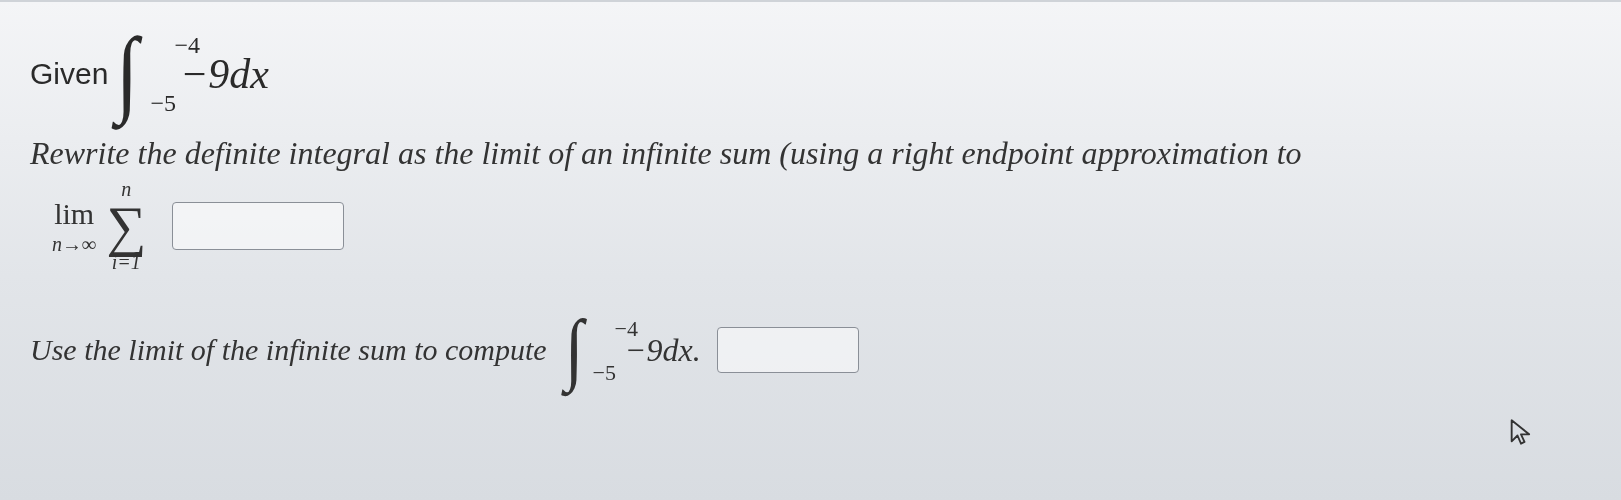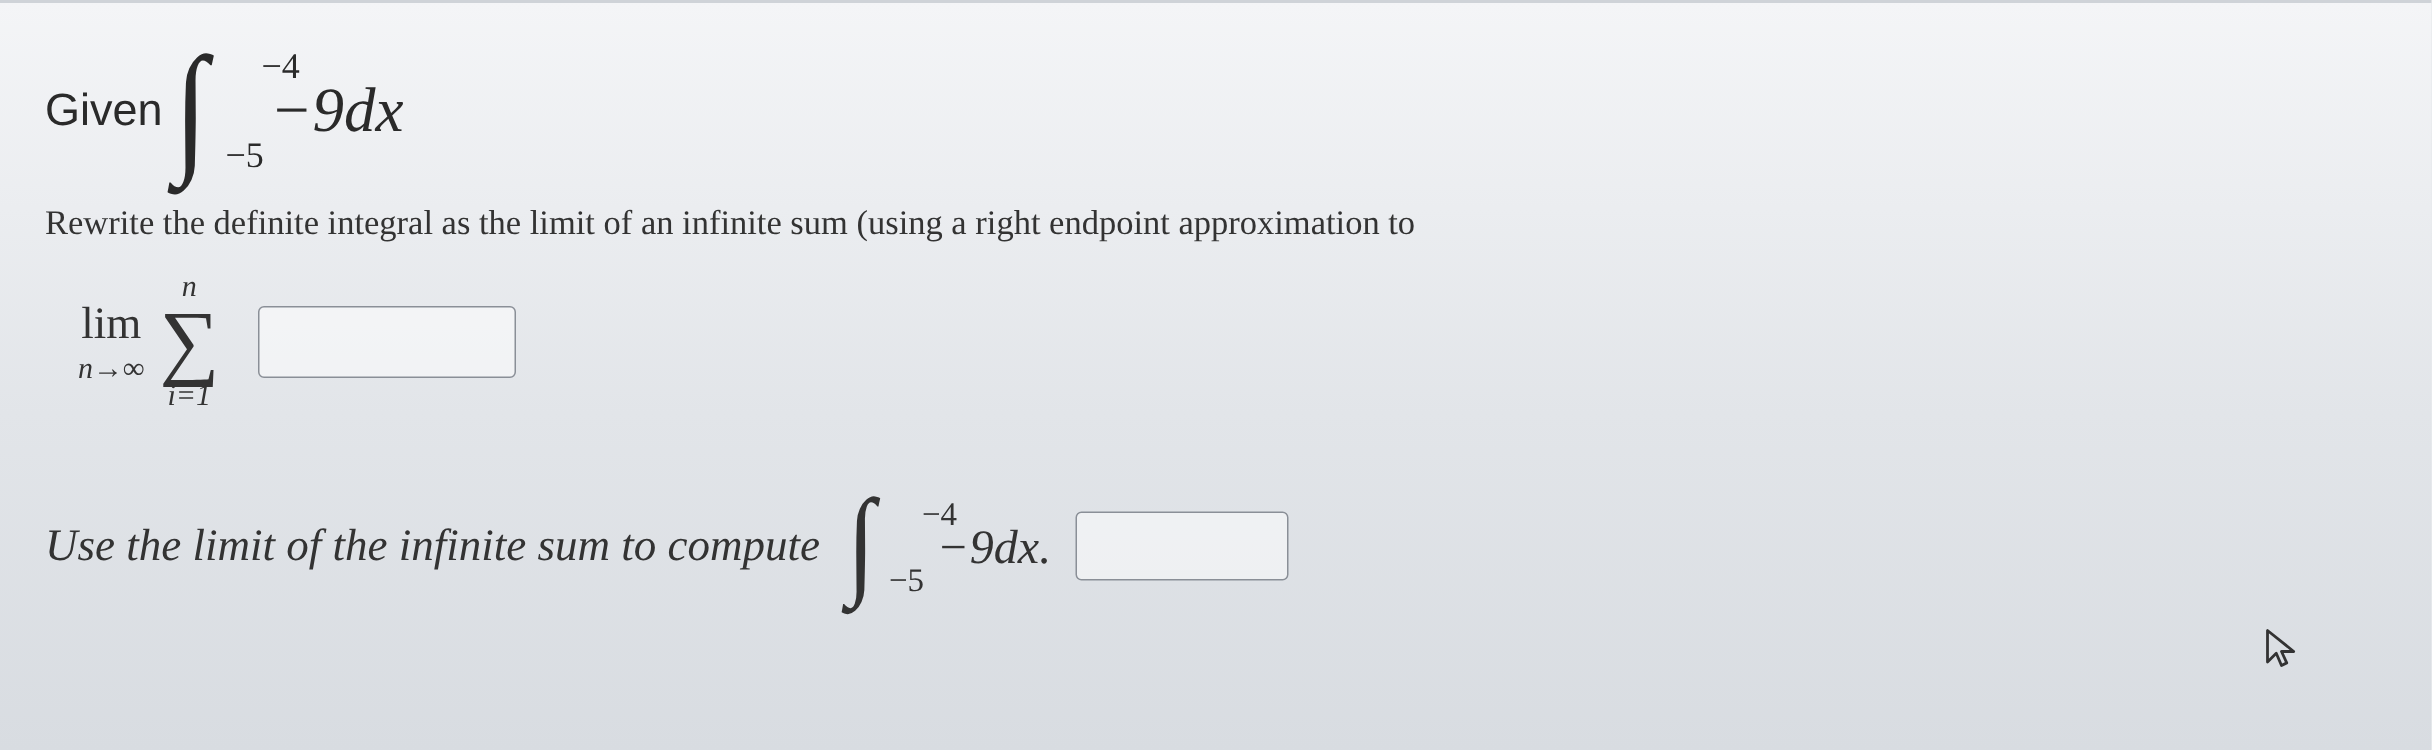--- a/index.html
+++ b/index.html
@@ -20,21 +20,21 @@
     padding: 30px 30px 20px 30px;
     background: linear-gradient(180deg, #f4f5f7 0%, #e2e5e9 55%, #d8dce1 100%);
     border-top: 2px solid #cfd3d8;
   }
   .row {
     display: flex;
     align-items: center;
     flex-wrap: wrap;
   }
   .row1 { margin-top: 4px; margin-bottom: 24px; font-size: 30px; }
-  .row2 { margin-bottom: 4px; font-size: 23px; font-family: Georgia, "Times New Roman", serif; color:#333; }
+  .row2 { margin-bottom: 4px; font-size: 32px; font-style: italic; font-family: Georgia, "Times New Roman", serif; color:#333; }
   .row3 { margin-top: 6px; font-size: 30px; font-style: italic; font-family: Georgia, "Times New Roman", serif; color:#333; }
   .row4 { margin-top: 44px; font-size: 30px; font-style: italic; font-family: Georgia, "Times New Roman", serif; color:#333;align-items:center; }
 
   
   .integral {
     display: inline-flex;
     align-items: center;
     font-family: "Times New Roman", serif;
     font-style: normal;
     margin: 0 6px;
@@ -70,21 +70,21 @@
     margin-left: 36px;
   }
   .math .minus { font-style: normal; margin-right:2px; }
   .math-sm { font-size: 32px; }
 
   
   .limsum {
     display: inline-flex;
     align-items: center;
     font-family: "Times New Roman", serif;
-    margin: 12px 8px;
+    margin: 0 8px;
   }
   .lim {
     display: inline-flex;
     flex-direction: column;
     align-items: center;
     font-style: normal;
     margin-right: 10px;
   }
   .lim-top { font-size: 30px; }
   .lim-bot { font-size: 20px; margin-top: 2px; font-style: italic; }

